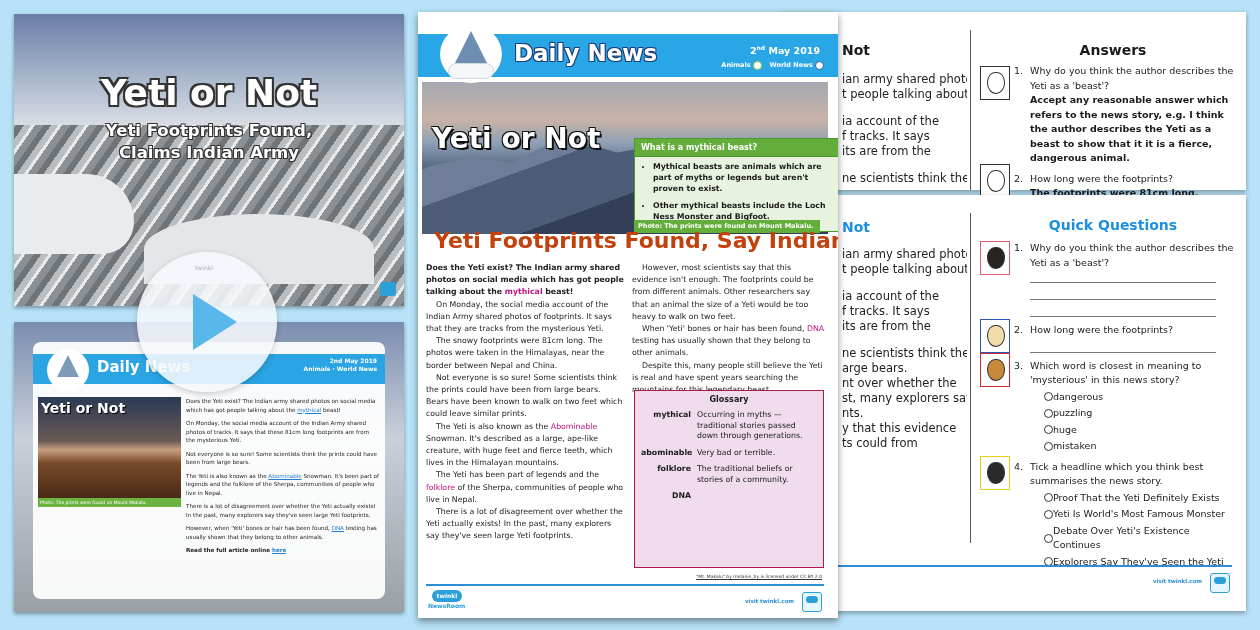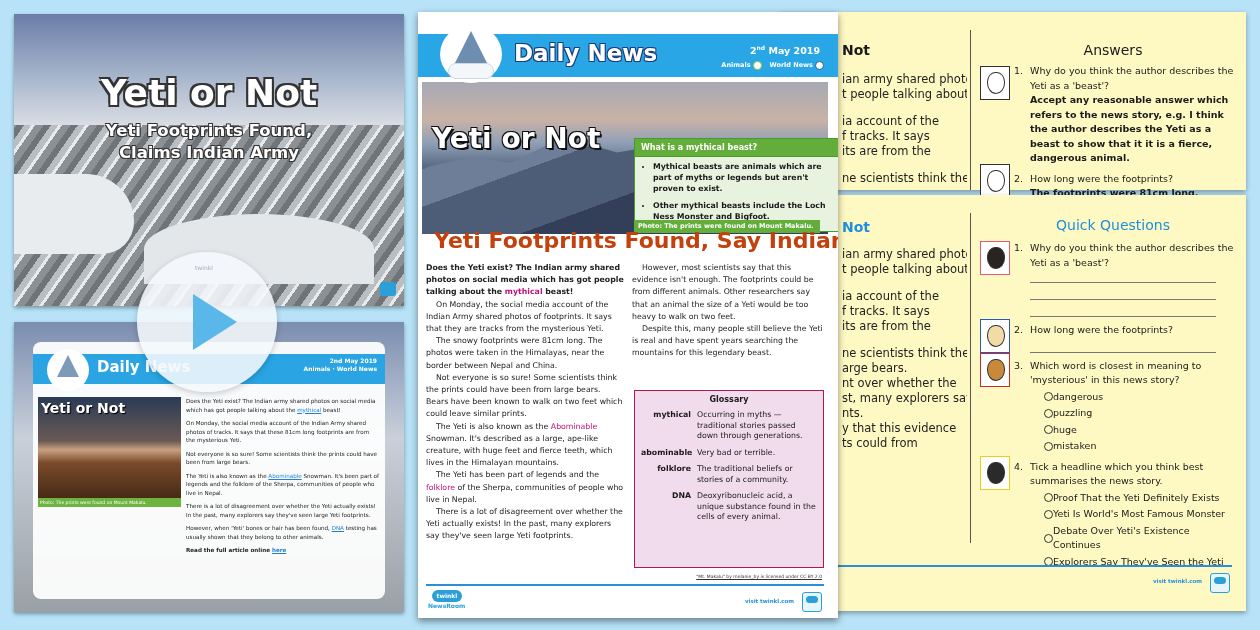--- a/index.html
+++ b/index.html
@@ -37,29 +37,29 @@
   .mini-links li { font-size: 6.5px; color: #1f7fd0; text-decoration: underline; font-weight: bold; margin: 0 0 6px 8px; }
   .mini-text { position: absolute; left: 153px; top: 55px; width: 193px; font-size: 5.6px; line-height: 8.5px; color: #222; }
   .mini-text p { margin-bottom: 5px; }
   .mini-text .link { color: #1f7fd0; text-decoration: underline; }
 
   .play-button { position: absolute; left: 137px; top: 252px; width: 140px; height: 140px; border-radius: 50%; background: rgba(245,248,252,.88); box-shadow: 0 2px 6px rgba(0,0,0,.2); z-index: 5; cursor: pointer; }
   .play-button::after { content: ""; position: absolute; left: 56px; top: 42px; border-top: 28px solid transparent; border-bottom: 28px solid transparent; border-left: 44px solid #5ab7ea; }
   .play-label { position: absolute; left: 58px; top: 12px; font-size: 6px; color: #aab; }
 
   
-  .sheet { position: absolute; background: #fef9c3; box-shadow: 0 2px 5px rgba(0,0,0,.35); }
+  .sheet { position: absolute; background: #ffffff; box-shadow: 0 2px 5px rgba(0,0,0,.35); }
   .sheet-answers { left: 780px; top: 12px; width: 466px; height: 178px; }
   .sheet-questions { left: 780px; top: 195px; width: 466px; height: 416px; }
   .sheet .divider-v { position: absolute; left: 190px; width: 1px; background: #555; }
   .sheet-answers .divider-v { top: 18px; bottom: 0; }
   .sheet-questions .divider-v { top: 18px; height: 330px; }
   .cut-text { position: absolute; left: 62px; width: 125px; font-size: 11.5px; line-height: 15px; color: #222; white-space: nowrap; overflow: hidden; }
   .cut-heading { position: absolute; left: 62px; font-weight: bold; font-size: 14px; }
-  .sheet-heading { position: absolute; left: 200px; width: 266px; text-align: center; font-weight: normal; font-size: 14px; }
+  .sheet-heading { position: absolute; left: 200px; width: 266px; text-align: center; font-weight: bold; font-size: 14px; }
   .q-list { position: absolute; left: 200px; width: 258px; }
   .q-item { position: relative; padding-left: 50px; font-size: 9.5px; line-height: 14.5px; margin-bottom: 6px; }
   .q-num { position: absolute; left: 34px; top: 0; }
   .q-answer { font-weight: bold; }
   .dog { position: absolute; left: 0; width: 30px; height: 34px; border: 1.5px solid #333; background: #fff; }
   .dog::before { content: ""; position: absolute; left: 6px; top: 5px; width: 16px; height: 20px; border-radius: 45% 45% 50% 50%; border: 1px solid #333; }
   .dog.col-1 { border-color: #e45a70; } .dog.col-1::before { background: #2a2420; }
   .dog.col-2 { border-color: #2858b8; } .dog.col-2::before { background: #f1dca8; }
   .dog.col-3 { border-color: #d02828; } .dog.col-3::before { background: #c88a3a; }
   .dog.col-4 { border-color: #e8d018; } .dog.col-4::before { background: #2a2a2a; }
@@ -304,40 +304,40 @@
     <p>On Monday, the social media account of the Indian Army shared photos of footprints. It says that they are tracks from the mysterious Yeti.</p>
     <p>The snowy footprints were 81cm long. The photos were taken in the Himalayas, near the border between Nepal and China.</p>
     <p>Not everyone is so sure! Some scientists think the prints could have been from large bears. Bears have been known to walk on two feet which could leave similar prints.</p>
     <p><span>The Yeti is also known as the </span><span class="kw">Abominable</span><span> Snowman. It's described as a large, ape-like creature, with huge feet and fierce teeth, which lives in the Himalayan mountains.</span></p>
     <p><span>The Yeti has been part of legends and the </span><span class="kw">folklore</span><span> of the Sherpa, communities of people who live in Nepal.</span></p>
     <p>There is a lot of disagreement over whether the Yeti actually exists! In the past, many explorers say they've seen large Yeti footprints.</p>
   </div>
 
   <div class="col col-right">
     <p>However, most scientists say that this evidence isn't enough. The footprints could be from different animals. Other researchers say that an animal the size of a Yeti would be too heavy to walk on two feet.</p>
+    <p><span>When 'Yeti' bones or hair has been found, </span><span class="kw">DNA</span><span> testing has usually shown that they belong to other animals.</span></p>
     <p>Despite this, many people still believe the Yeti is real and have spent years searching the mountains for this legendary beast.</p>
   </div>
 
   <div class="glossary">
     <div class="glossary-title">Glossary</div>
     <div class="gloss-row">
         <span class="gloss-term">mythical</span>
         <span>Occurring in myths — traditional stories passed down through generations.</span>
       </div>
     <div class="gloss-row">
         <span class="gloss-term">abominable</span>
         <span>Very bad or terrible.</span>
       </div>
     <div class="gloss-row">
         <span class="gloss-term">folklore</span>
         <span>The traditional beliefs or stories of a community.</span>
       </div>
     <div class="gloss-row">
         <span class="gloss-term">DNA</span>
-        <span>Deoxyribonucleic acid, a unique substance found in the cells of every animal.</span>
       </div>
   </div>
 
   <div class="credit">"Mt. Makalu" by melanie_by is licensed under CC BY 2.0</div>
 
   <div class="news-footer">
     <div class="newsroom-logo">
       <div class="bubble">twinkl</div>
       <div class="word">NewsRoom</div>
     </div>

